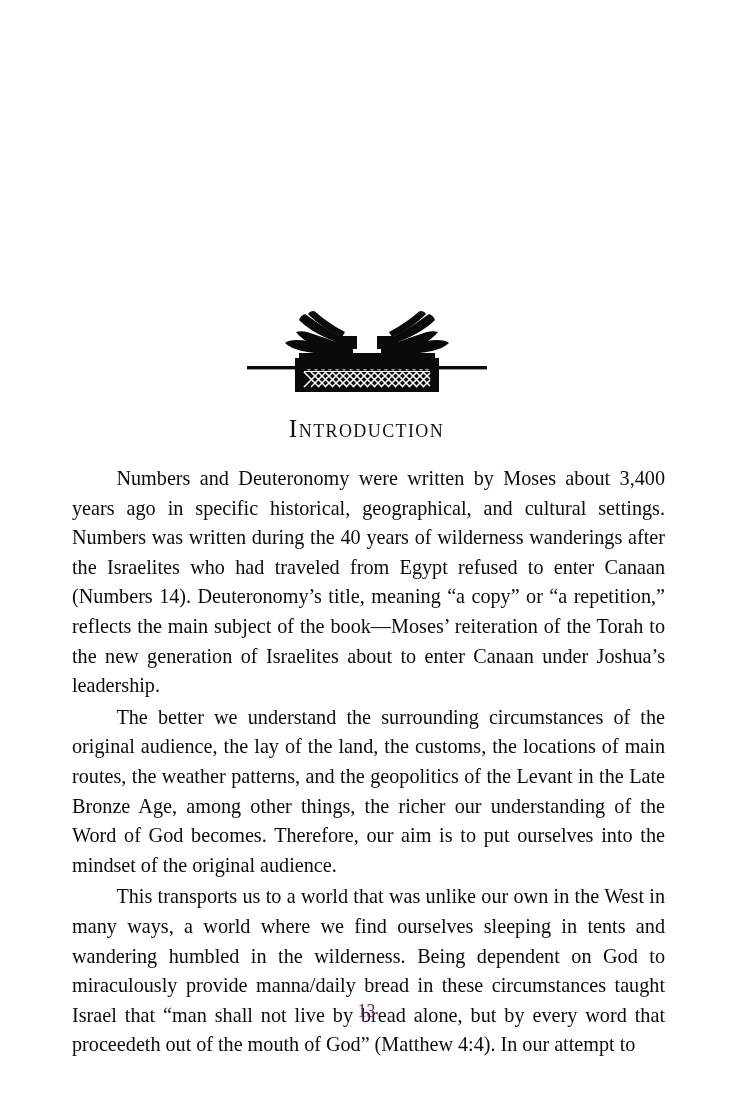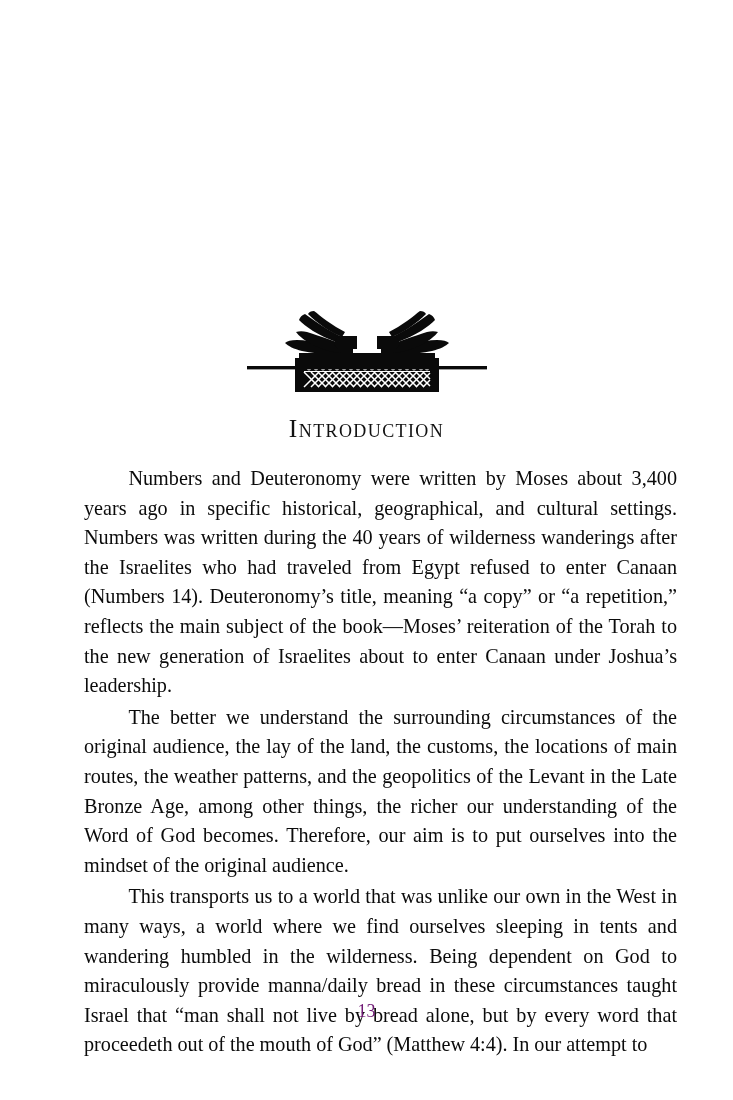--- a/index.html
+++ b/index.html
@@ -54,21 +54,21 @@
     letter-spacing: 1.4px;
     line-height: 1.1;
     color: #111111;
     margin: 0;
   }
 
   
   .body-copy {
     position: absolute;
     top: 464px;
-    left: 84px;
+    left: 72px;
     width: 593px;
   }
   .body-copy p {
     margin: 0;
     text-indent: 2.2em;
     text-align: justify;
     font-size: 20.2px;
     line-height: 29.6px;
     color: #0b0b0b;
     hyphens: manual;

